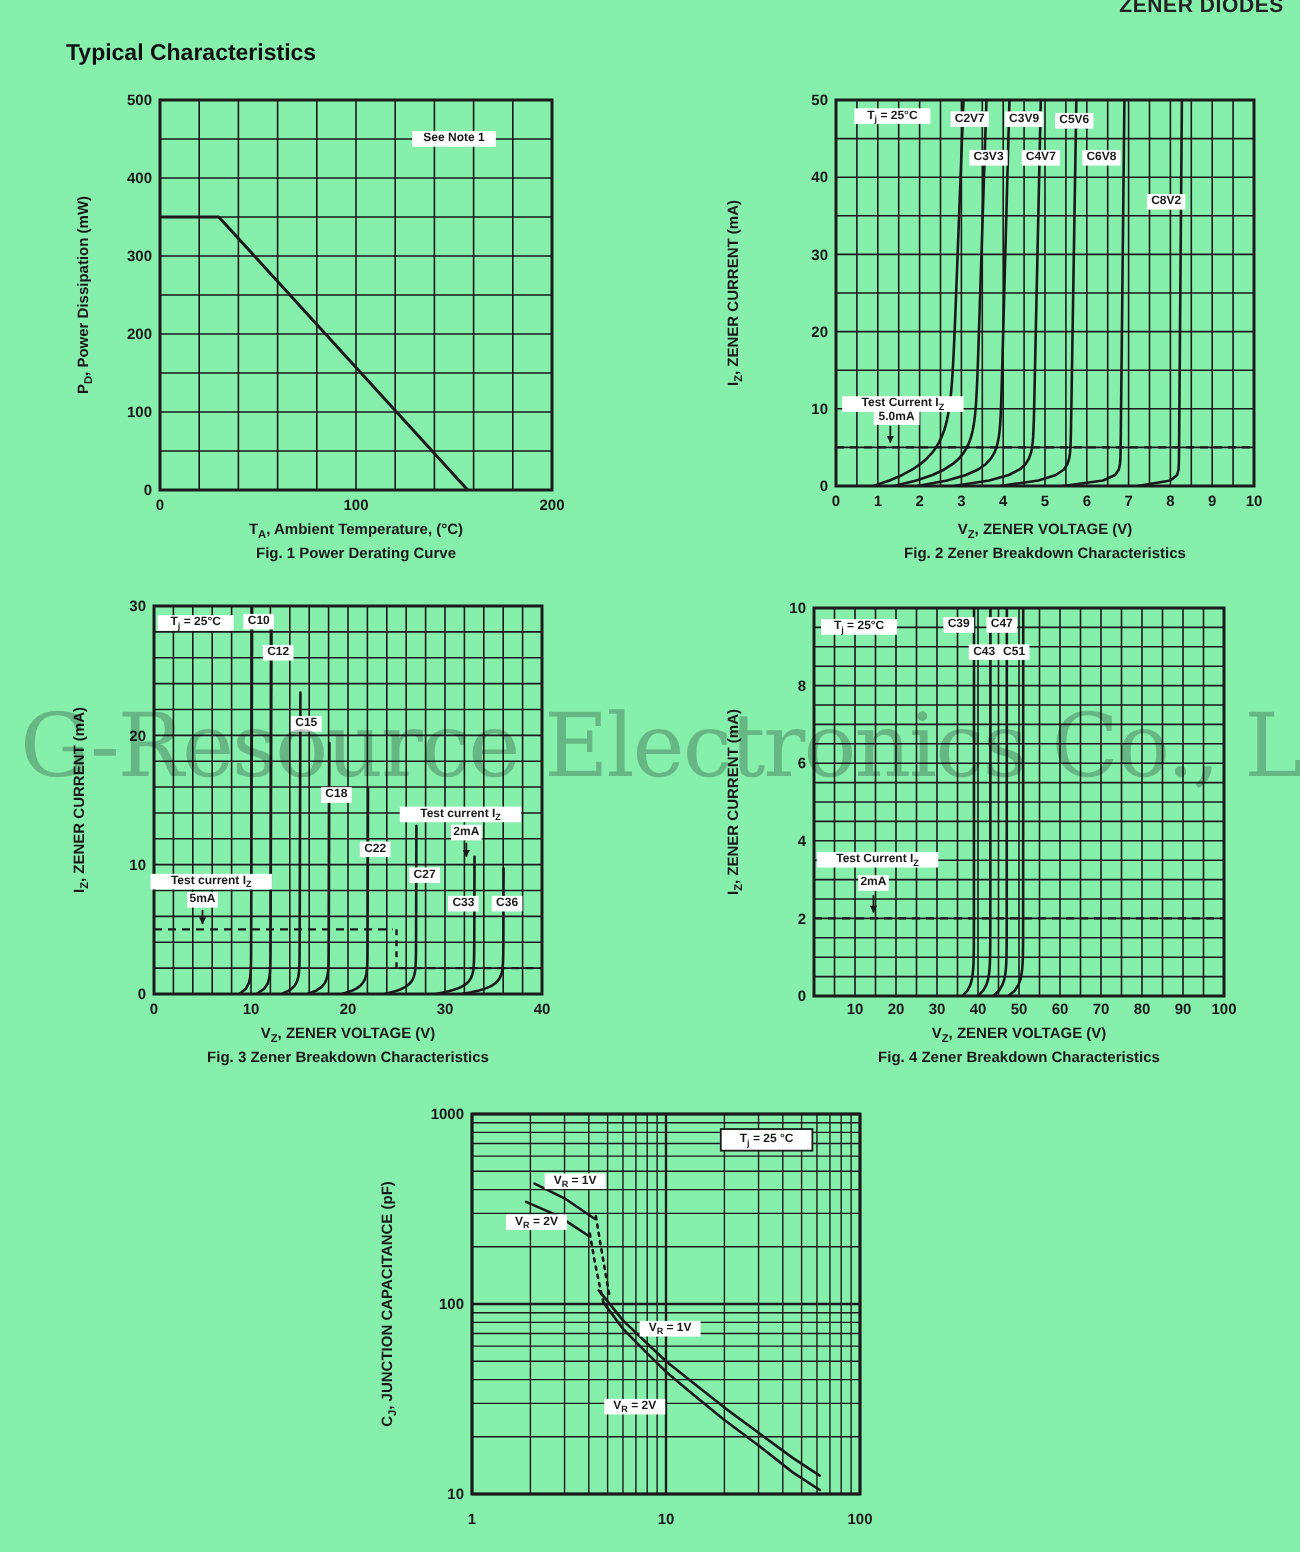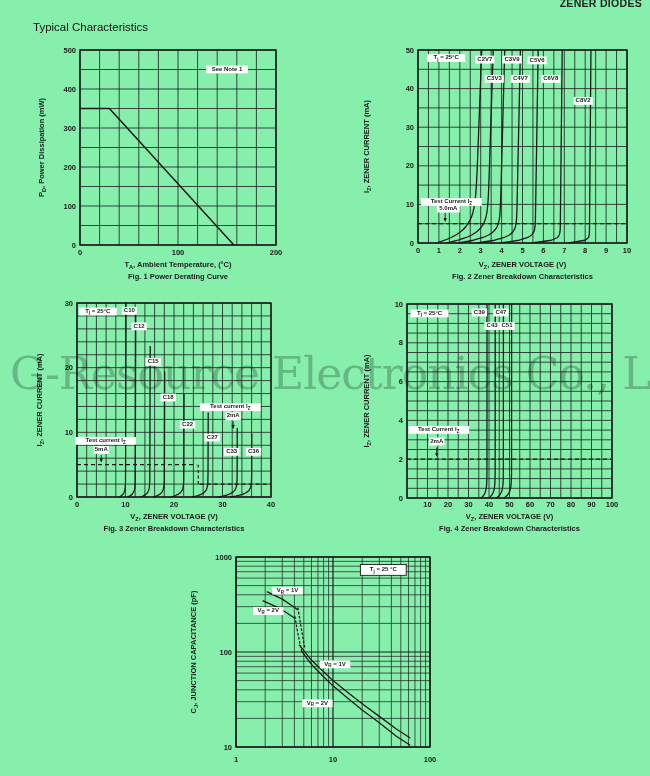--- a/index.html
+++ b/index.html
@@ -5,21 +5,21 @@
   html,body{margin:0;padding:0;background:#e8e8e8;}
   .page{
     position:relative;width:650px;height:776px;background:#86efac;overflow:hidden;
     font-family:"Liberation Sans",sans-serif;color:#111;
   }
   .hdr{
     position:absolute;top:-3px;right:8px;font-size:10.5px;font-weight:bold;
     letter-spacing:.3px;color:#222;
   }
   .section{
-    position:absolute;top:21px;left:33px;font-size:11.5px;font-weight:normal;color:#111;
+    position:absolute;top:21px;left:33px;font-size:11.5px;font-weight:bold;color:#111;
   }
   svg.fig{position:absolute;overflow:visible;}
   .watermark{
     position:absolute;top:348px;left:10px;width:650px;white-space:nowrap;
     font-family:"DejaVu Serif","Liberation Serif",serif;
     font-size:44px;color:rgba(95,100,100,0.38);mix-blend-mode:multiply;
     pointer-events:none;letter-spacing:-1px;
   }
 </style>
 </head>

